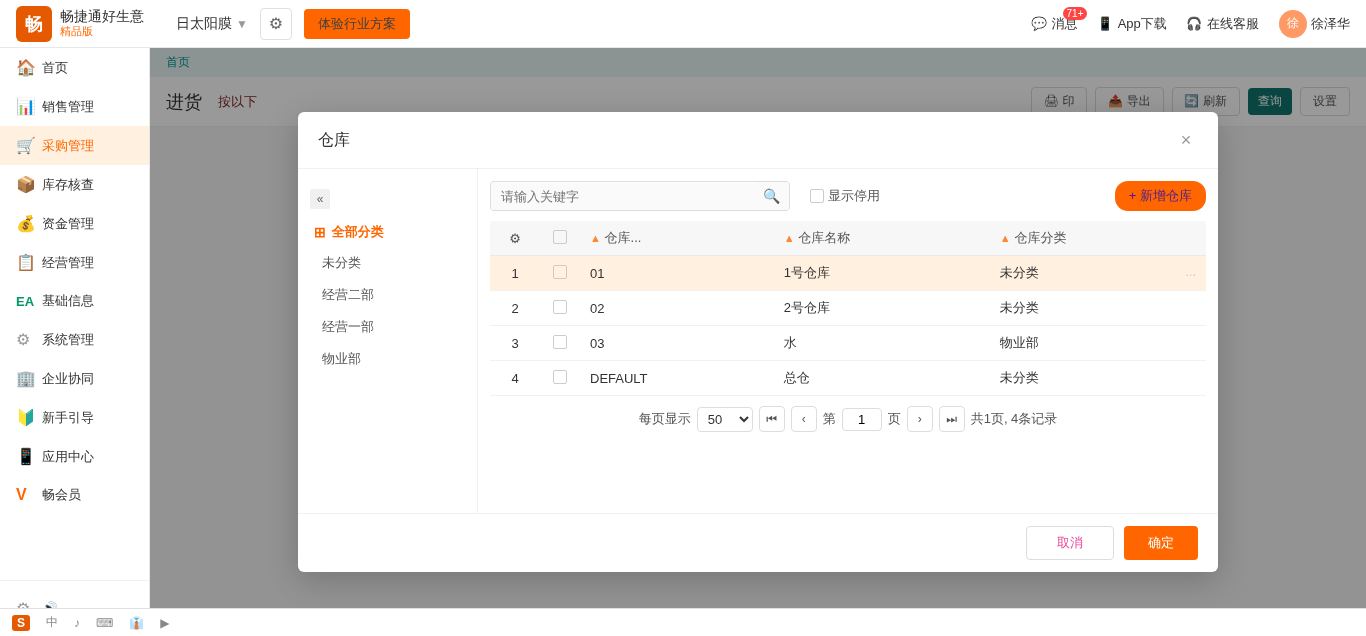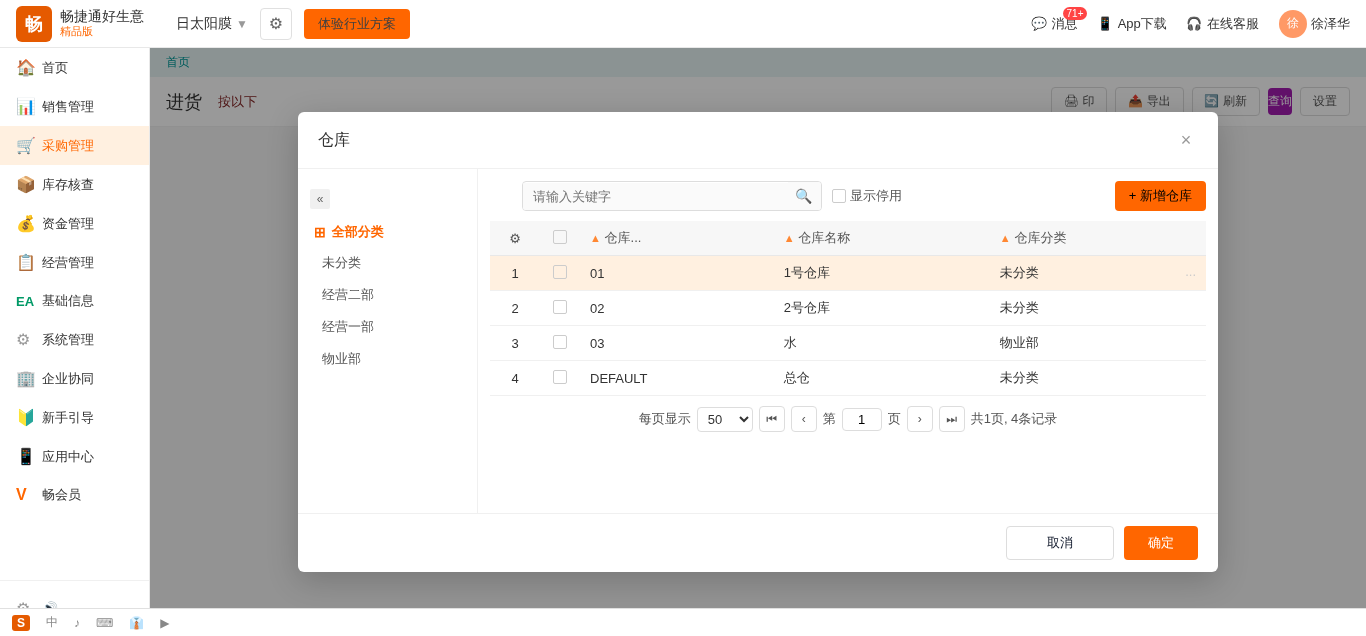--- a/index.html
+++ b/index.html
@@ -140,21 +140,21 @@
     }
     .category-all-icon { font-size: 14px; }
     .category-item {
       padding: 7px 16px 7px 24px; font-size: 13px; color: #555;
       cursor: pointer;
     }
 
     
     .modal-right { flex: 1; display: flex; flex-direction: column; padding: 12px; }
     .modal-toolbar {
-      display: flex; align-items: center; gap: 10px; margin-bottom: 10px; margin-left: 32px;
+      display: flex; align-items: center; gap: 20px; margin-bottom: 10px;
     }
     .search-box {
       border: 1px solid #ddd; border-radius: 4px;
       display: flex; align-items: center; overflow: hidden;
       flex: 1; max-width: 300px;
     }
     .search-input {
       border: none; outline: none; padding: 6px 10px;
       font-size: 13px; color: #333; flex: 1; background: #fafafa;
     }
@@ -164,22 +164,22 @@
     }
     .show-disabled-label {
       display: flex; align-items: center; gap: 4px; font-size: 13px; color: #555;
       cursor: pointer;
     }
     .checkbox-plain {
       width: 14px; height: 14px; border: 1px solid #ccc; border-radius: 2px;
       display: inline-block;
     }
     .add-warehouse-btn {
-      margin-left: auto; background: #ff6600; color: #000000;
-      border: none; border-radius: 4px; padding: 6px 14px;
+      margin-left: auto; background: #ff6600; color: #4c1d95;
+      border: none; border-radius: 13px; padding: 6px 14px;
       font-size: 13px; cursor: pointer; white-space: nowrap;
     }
 
     
     .wh-table { width: 100%; border-collapse: collapse; font-size: 13px; }
     .wh-table th {
       background: #f7f7f7; padding: 8px 10px;
       text-align: left; color: #555; font-weight: normal;
       border-bottom: 1px solid #e8e8e8; white-space: nowrap;
     }
@@ -211,40 +211,40 @@
       text-align: center; padding: 3px; font-size: 13px;
     }
     .page-total { color: #555; }
 
     .modal-footer {
       padding: 12px 20px;
       border-top: 1px solid #f0f0f0;
       display: flex; justify-content: flex-end; gap: 10px;
     }
     .btn-cancel {
-      border: 1px solid #ddd; background: #fff; color: #0f172a;
-      border-radius: 4px; padding: 7px 40px; font-size: 13px; cursor: pointer;
+      border: 1px solid #ddd; background: #fff; color: #ec4899;
+      border-radius: 4px; padding: 7px 30px; font-size: 13px; cursor: pointer;
     }
     .btn-confirm {
       background: #ff6600; color: #fff; border: none;
       border-radius: 4px; padding: 7px 24px; font-size: 13px; cursor: pointer;
     }
 
     
     .bg-toolbar {
       display: flex; align-items: center; gap: 8px;
       padding: 10px 16px; background: #fff; border-bottom: 1px solid #f0f0f0;
     }
     .bg-btn {
       border: 1px solid #ddd; background: #fff; color: #555;
       border-radius: 4px; padding: 5px 12px; font-size: 12px; cursor: pointer;
     }
     .bg-btn-primary {
-      background: #a21caf; color: #fff; border: none;
-      border-radius: 4px; padding: 5px 0; font-size: 12px; cursor: pointer;
+      background: #0f766e; color: #fff; border: none;
+      border-radius: 4px; padding: 5px 10px; font-size: 12px; cursor: pointer;
     }
 
     
     .status-bar {
       position: fixed; bottom: 0; left: 0; right: 0; height: 28px;
       background: #fff; border-top: 1px solid #e0e0e0;
       display: flex; align-items: center; padding: 0 12px;
       font-size: 12px; color: #888; gap: 16px; z-index: 200;
     }
   </style>

